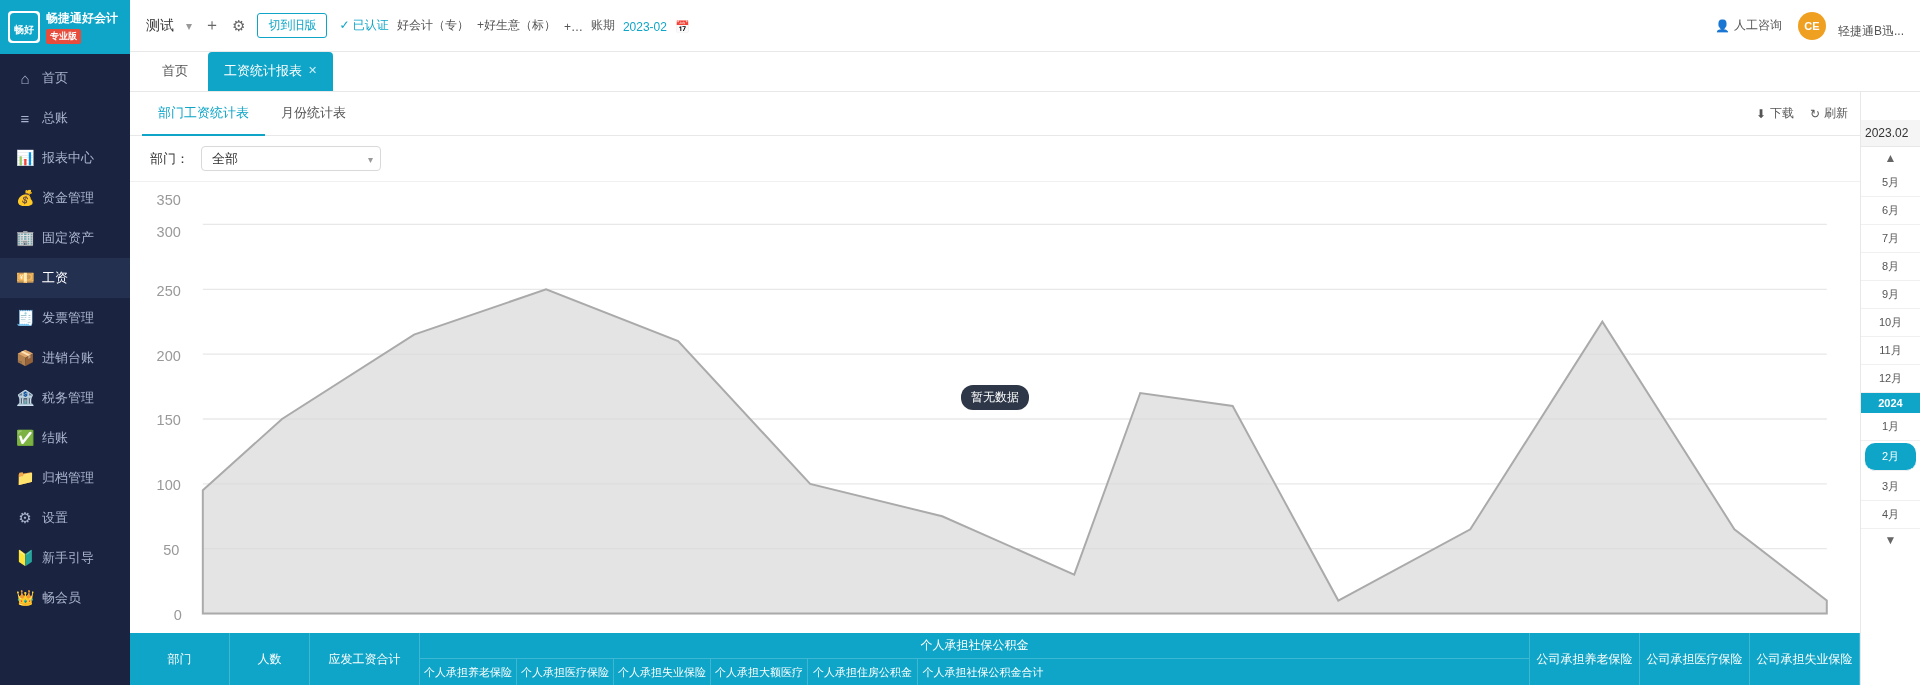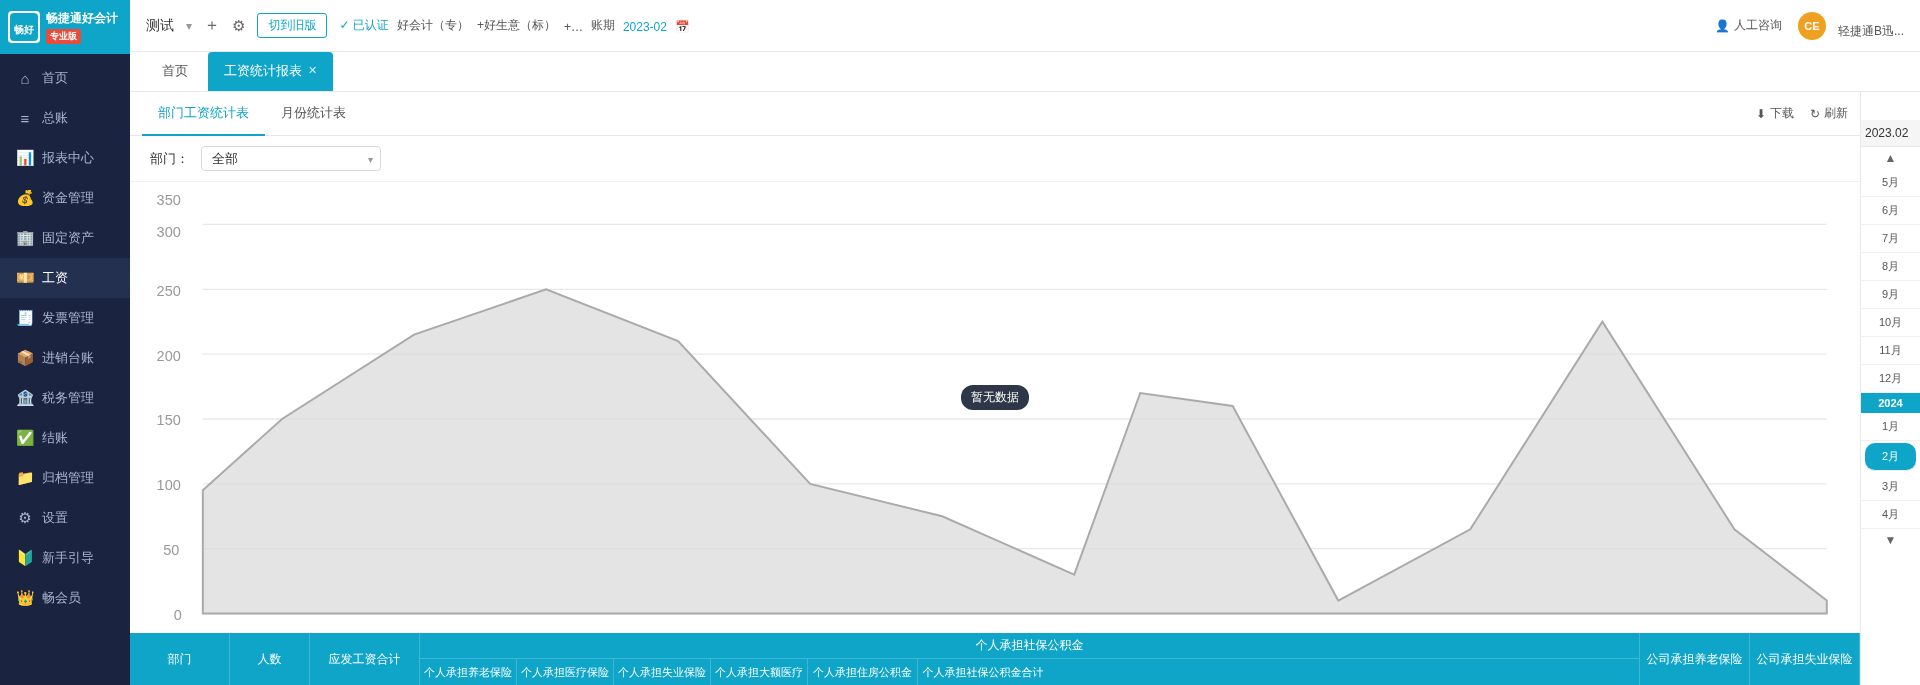--- a/index.html
+++ b/index.html
@@ -573,20 +573,21 @@
           <div class="th-group-cells">
             <div class="th-group-cell">个人承担养老保险</div>
             <div class="th-group-cell">个人承担医疗保险</div>
             <div class="th-group-cell">个人承担失业保险</div>
             <div class="th-group-cell">个人承担大额医疗</div>
             <div class="th-group-cell" style="min-width:110px;">个人承担住房公积金</div>
             <div class="th-group-cell" style="min-width:130px;">个人承担社保公积金合计</div>
           </div>
         </div>
         <div class="th-cell" style="width:110px;">公司承担养老保险</div>
+        <div class="th-cell" style="width:110px;">公司承担医疗保险</div>
         <div class="th-cell" style="width:110px;">公司承担失业保险</div>
       </div>
     </div>
 
     <div class="right-panel">
       <div class="date-header">2023.02</div>
       <div class="date-nav">▲</div>
 
       <div class="date-item">5月</div>
       <div class="date-item">6月</div>

